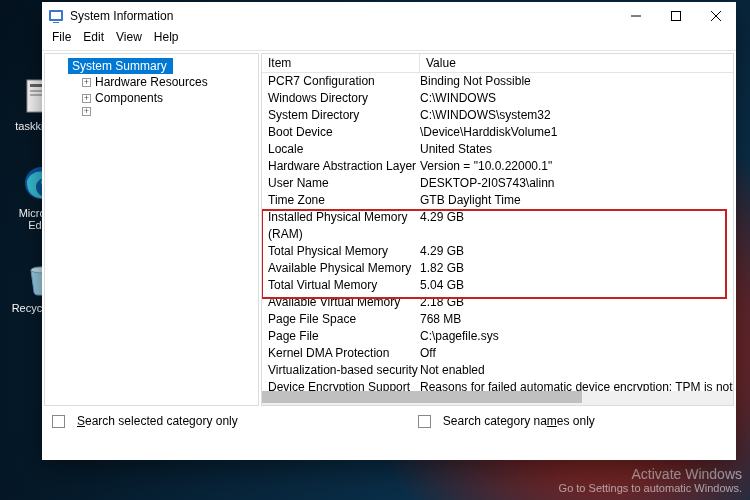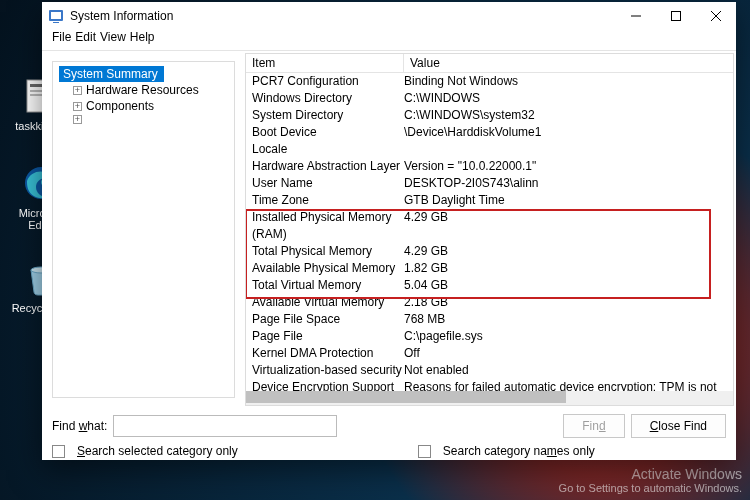--- a/index.html
+++ b/index.html
@@ -20,25 +20,25 @@
     position:absolute; left:42px; top:2px; width:694px; height:458px;
     background:#fff; box-shadow:0 10px 30px rgba(0,0,0,.5);
   }
   .titlebar { height:28px; display:flex; align-items:center; padding:0 0 0 6px; }
   .titlebar .title-icon { width:16px; height:16px; margin-right:6px; }
   .titlebar .title-text { font-size:12px; color:#000; }
   .titlebar .spacer { flex:1; }
   .win-btn { width:40px; height:26px; display:flex; align-items:center; justify-content:center; }
   .win-btn svg { pointer-events:none; }
 
-  .menubar { height:20px; display:flex; gap:4px; padding:0 10px; font-size:12px; color:#000; }
+  .menubar { height:20px; display:flex; gap:12px; padding:0 10px; font-size:12px; color:#000; }
   .menubar span { cursor:default; }
 
   .body-area { display:flex; height:358px; border-top:1px solid #e4e4e4; }
-  .tree-pane { width:183px; border-right:1px solid #dcdcdc; padding:4px 6px; overflow:hidden; margin:10px; border:1px solid #dcdcdc; }
+  .tree-pane { width:215px; border-right:1px solid #dcdcdc; padding:4px 23px; overflow:hidden; margin:2px; border:1px solid #dcdcdc; }
   .tree-item { padding:1px 2px; display:flex; align-items:center; gap:4px; font-size:12px; }
   .tree-item.sel { background:#0078d4; color:#fff; padding-left:4px; padding-right:6px; width:max-content; }
   .tree-child { padding-left:14px; }
   .exp { width:9px; height:9px; border:1px solid #999; display:inline-flex; align-items:center; justify-content:center; font-size:9px; line-height:1; color:#555; background:#fff; }
 
   .list-pane { flex:1; position:relative; overflow:hidden; margin:2px 2px 2px 0; border:1px solid #dcdcdc; font-size:12px; }
   .list-header { display:flex; border-bottom:1px solid #e4e4e4; background:#fff; }
   .lh-cell { padding:2px 6px; font-size:12px; }
   .col-item { width:158px; border-right:1px solid #e4e4e4; }
   .col-val { flex:1; }
@@ -164,36 +164,37 @@
     </div>
 
     <div class="list-pane">
       <div class="list-header">
         <div class="lh-cell col-item">Item</div>
         <div class="lh-cell col-val">Value</div>
       </div>
       <div class="rows" id="rows">
           <div class="row">
             <div class="c1">PCR7 Configuration</div>
-            <div class="c2">Binding Not Windows</div>
+            <div class="c2">Binding Not Possible</div>
           </div>
           <div class="row">
             <div class="c1">Windows Directory</div>
             <div class="c2">C:\WINDOWS</div>
           </div>
           <div class="row">
             <div class="c1">System Directory</div>
             <div class="c2">C:\WINDOWS\system32</div>
           </div>
           <div class="row">
             <div class="c1">Boot Device</div>
             <div class="c2">\Device\HarddiskVolume1</div>
           </div>
           <div class="row">
             <div class="c1">Locale</div>
+            <div class="c2">United States</div>
           </div>
           <div class="row">
             <div class="c1">Hardware Abstraction Layer</div>
             <div class="c2">Version = "10.0.22000.1"</div>
           </div>
           <div class="row">
             <div class="c1">User Name</div>
             <div class="c2">DESKTOP-2I0S743\alinn</div>
           </div>
           <div class="row">
@@ -248,27 +249,20 @@
 
       <div class="highlight-box" style="left:-1px; top:155px; width:466px; height:90px;"></div>
 
       <div class="scrollbar-h">
         <div class="thumb" style="width:320px;"></div>
       </div>
     </div>
   </div>
 
   <div class="footer">
-    <div class="find-row">
-      <label>Find <u>w</u>hat:</label>
-      <input type="text" style="">
-      <span style="flex:1"></span>
-      <button class="btn disabled">Fin<u>d</u></button>
-      <button class="btn"><u>C</u>lose Find</button>
-    </div>
     <div class="chk-row">
       <label class="chk">
           <span class="box"></span>
           <span><u>S</u>earch selected category only</span>
         </label>
       <label class="chk">
           <span class="box"></span>
           <span>Search category na<u>m</u>es only</span>
         </label>
     </div>

